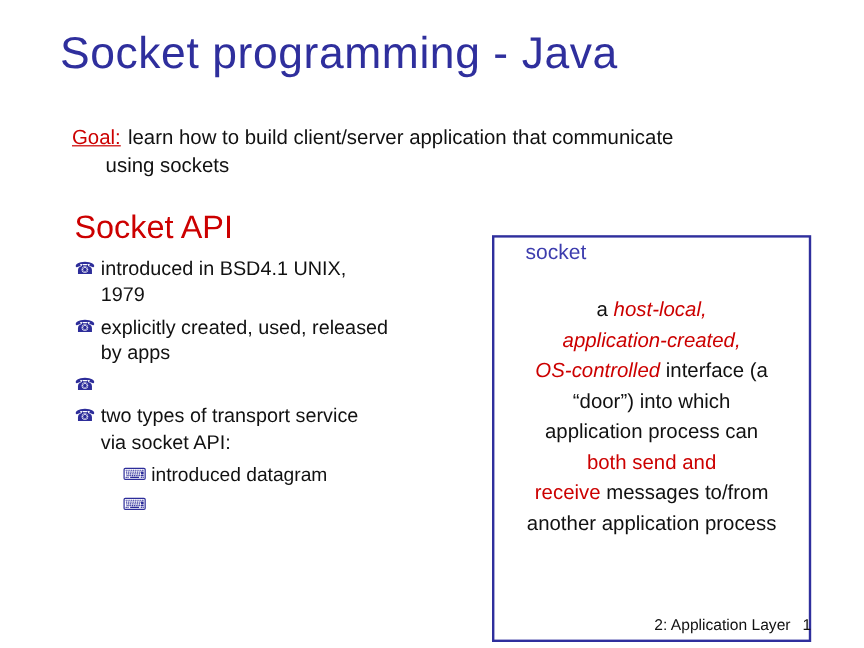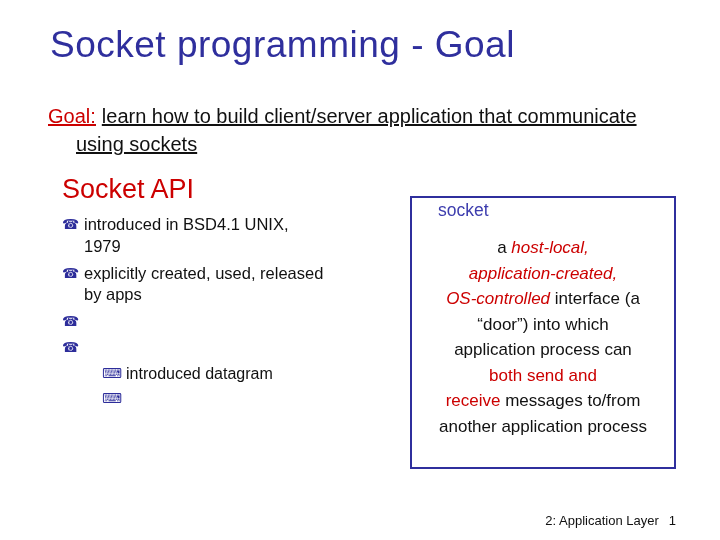--- a/index.html
+++ b/index.html
@@ -21,28 +21,27 @@
     left: 50px;
     top: 24px;
     font-size: 37px;
     font-weight: 400;
     letter-spacing: 0.5px;
     color: #2f2f9d;
     font-family: "Liberation Sans", sans-serif;
   }
   .goal {
     position: absolute;
-    left: 48px;
+    left: 60px;
     top: 103px;
     width: 600px;
-    font-size: 20px;
+    font-size: 17px;
     line-height: 1.38;
     padding-left: 28px;
     text-indent: -28px;
-    text-decoration: underline;
   }
   .goal-label {
     color: #cc0000;
     text-decoration: underline;
     margin-right: 6px;
   }
   .goal-text { white-space: pre-wrap; }
 
   .api {
     position: absolute;
@@ -72,30 +71,30 @@
   }
   .bullet.l2 { margin-left: 40px; font-size: 16px; margin-bottom: 4px; }
   .bullet.l2 .bicon { flex-basis: 24px; font-size: 14px; }
   .btext { white-space: pre-wrap; }
 
   .box {
     position: absolute;
     left: 410px;
     top: 196px;
     width: 266px;
-    height: 273px;
+    height: 339px;
     border: 2px solid #2f2f9d;
   }
   .box-label {
     margin: 2px 0 0 26px;
     color: #3d3dae;
     font-size: 17.5px;
   }
   .box-text {
-    margin-top: 14px;
+    margin-top: 24px;
     padding: 0 6px;
     text-align: center;
     font-size: 17px;
     line-height: 1.5;
     white-space: pre-wrap;
   }
   .seg-red-italic { color: #cc0000; font-style: italic; }
   .seg-red { color: #cc0000; }
   .seg-black { color: #111; }
 
@@ -107,21 +106,21 @@
     color: #111;
     display: flex;
     gap: 10px;
   }
 </style>
 </head>
 <body>
 
 <div class="slide">
 
-  <h1 class="title">Socket programming - Goal</h1>
+  <h1 class="title">Socket programming - Java</h1>
 
   <p class="goal">
     <span class="goal-label">Goal:</span><span class="goal-text">learn how to build client/server application that communicate
 using sockets</span>
   </p>
 
   <div class="api">
     <h2 class="api-heading">Socket API</h2>
     <div class="bullets">
         <div class="bullet l1">
@@ -132,20 +131,22 @@
         <div class="bullet l1">
           <span class="bicon">☎</span>
           <span class="btext">explicitly created, used, released
 by apps</span>
         </div>
         <div class="bullet l1">
           <span class="bicon">☎</span>
         </div>
         <div class="bullet l1">
           <span class="bicon">☎</span>
+          <span class="btext">two types of transport service
+via socket API:</span>
         </div>
         <div class="bullet l2">
           <span class="bicon">⌨</span>
           <span class="btext">introduced datagram</span>
         </div>
         <div class="bullet l2">
           <span class="bicon">⌨</span>
         </div>
       </div>
   </div>

